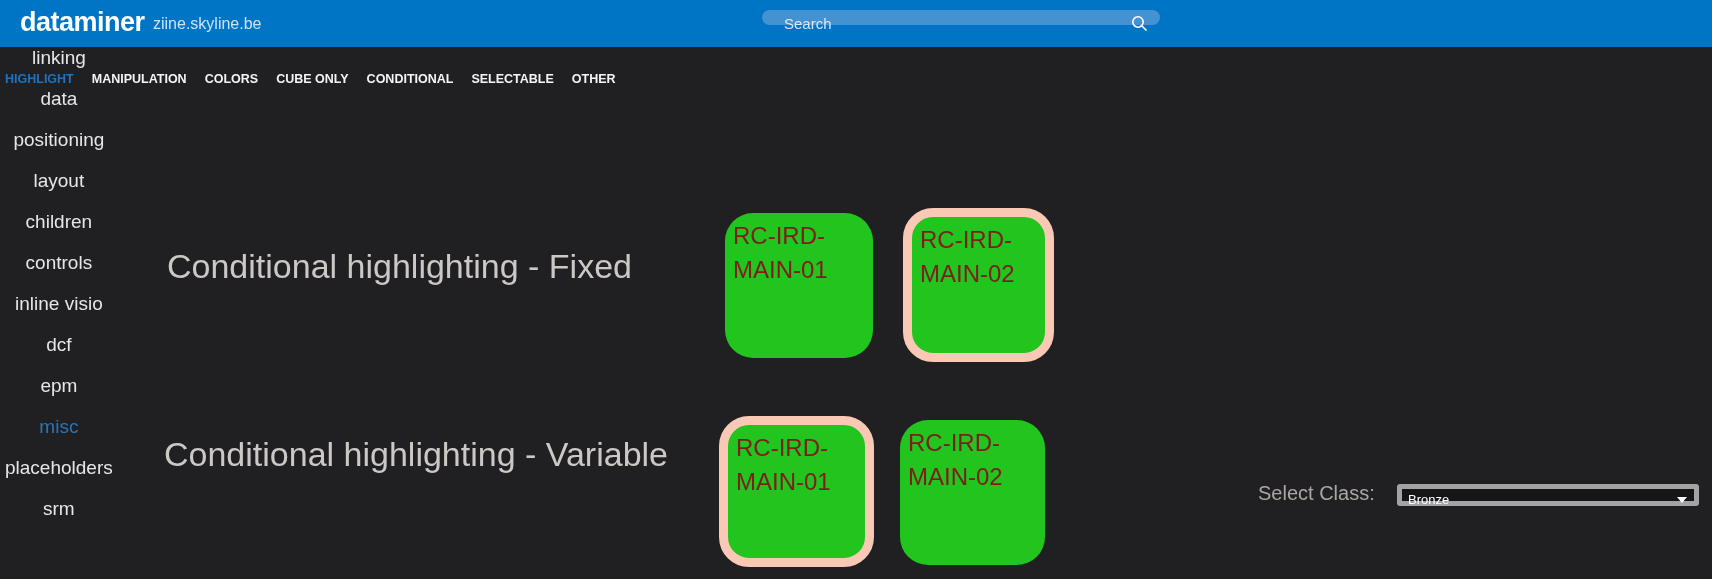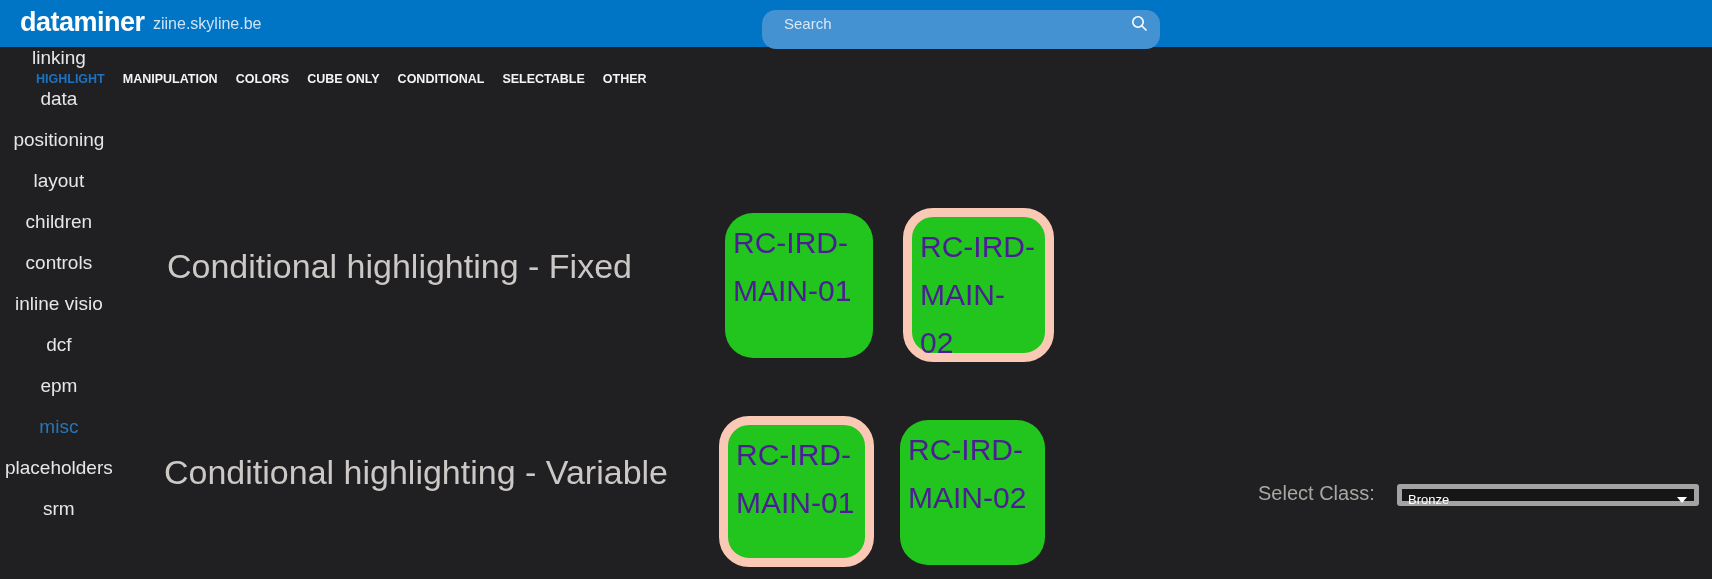--- a/index.html
+++ b/index.html
@@ -19,21 +19,21 @@
   }
   .brand {
     position: absolute; left: 20px; top: 7px;
     font-size: 27px; font-weight: 700; color: #ffffff; letter-spacing: -0.5px;
   }
   .env {
     position: absolute; left: 153px; top: 15px;
     font-size: 16px; font-weight: 400; color: #cfe2f4;
   }
   .searchbox {
-    position: absolute; left: 762px; top: 10px; width: 398px; height: 39px;
+    position: absolute; left: 762px; top: 10px; width: 398px; height: 15px;
     background: #4492d2; border-radius: 14px; border: none;
   }
   .searchbox input {
     position: absolute; left: 22px; top: 0; width: 330px; height: 27px;
     background: transparent; border: none; outline: none;
     font-family: "Liberation Sans", sans-serif;
     font-size: 15px; color: #ffffff;
   }
   .searchbox input::placeholder { color: #d9e8f6; opacity: 1; }
   .search-icon {
@@ -53,37 +53,37 @@
 
   
   .nav2 {
     position: absolute; left: 5px; top: 70px; height: 18px;
     display: flex; align-items: center; gap: 18px;
   }
   .nav2 .item {
     font-size: 12.5px; font-weight: 700; color: #f4f4f4;
     cursor: pointer; white-space: nowrap;
   }
-  .nav2 .item.active { color: #1d73c2; margin-left: 31px; }
+  .nav2 .item.active { color: #1d73c2; }
 
   
   .section-title {
     position: absolute; font-size: 34px; font-weight: 300; color: #cbc8c5;
     line-height: 40px; white-space: nowrap;
   }
   .title-fixed    { left: 167px; top: 246px; text-align: center; }
-  .title-variable { left: 164px; top: 452px; }
+  .title-variable { left: 164px; top: 434px; }
 
   
   .card {
     position: absolute; background: #22c41e; border-radius: 28px;
     padding: 6px 8px; cursor: pointer;
   }
   .card .card-label {
-    font-size: 30px; line-height: 48px; color: #4c1d95; font-weight: 400;
+    font-size: 24px; line-height: 34px; color: #7f1d1d; font-weight: 400;
     display: block; word-wrap: break-word;
   }
   .card.highlighted {
     border: 9px solid #f9c9b5; border-radius: 30px; padding: 6px 8px;
   }
   .card-a1 { left: 725px; top: 213px; width: 148px; height: 145px; }
   .card-a2 { left: 903px; top: 208px; width: 151px; height: 154px; }
   .card-b1 { left: 719px; top: 416px; width: 155px; height: 151px; }
   .card-b2 { left: 900px; top: 420px; width: 145px; height: 145px; }
 

